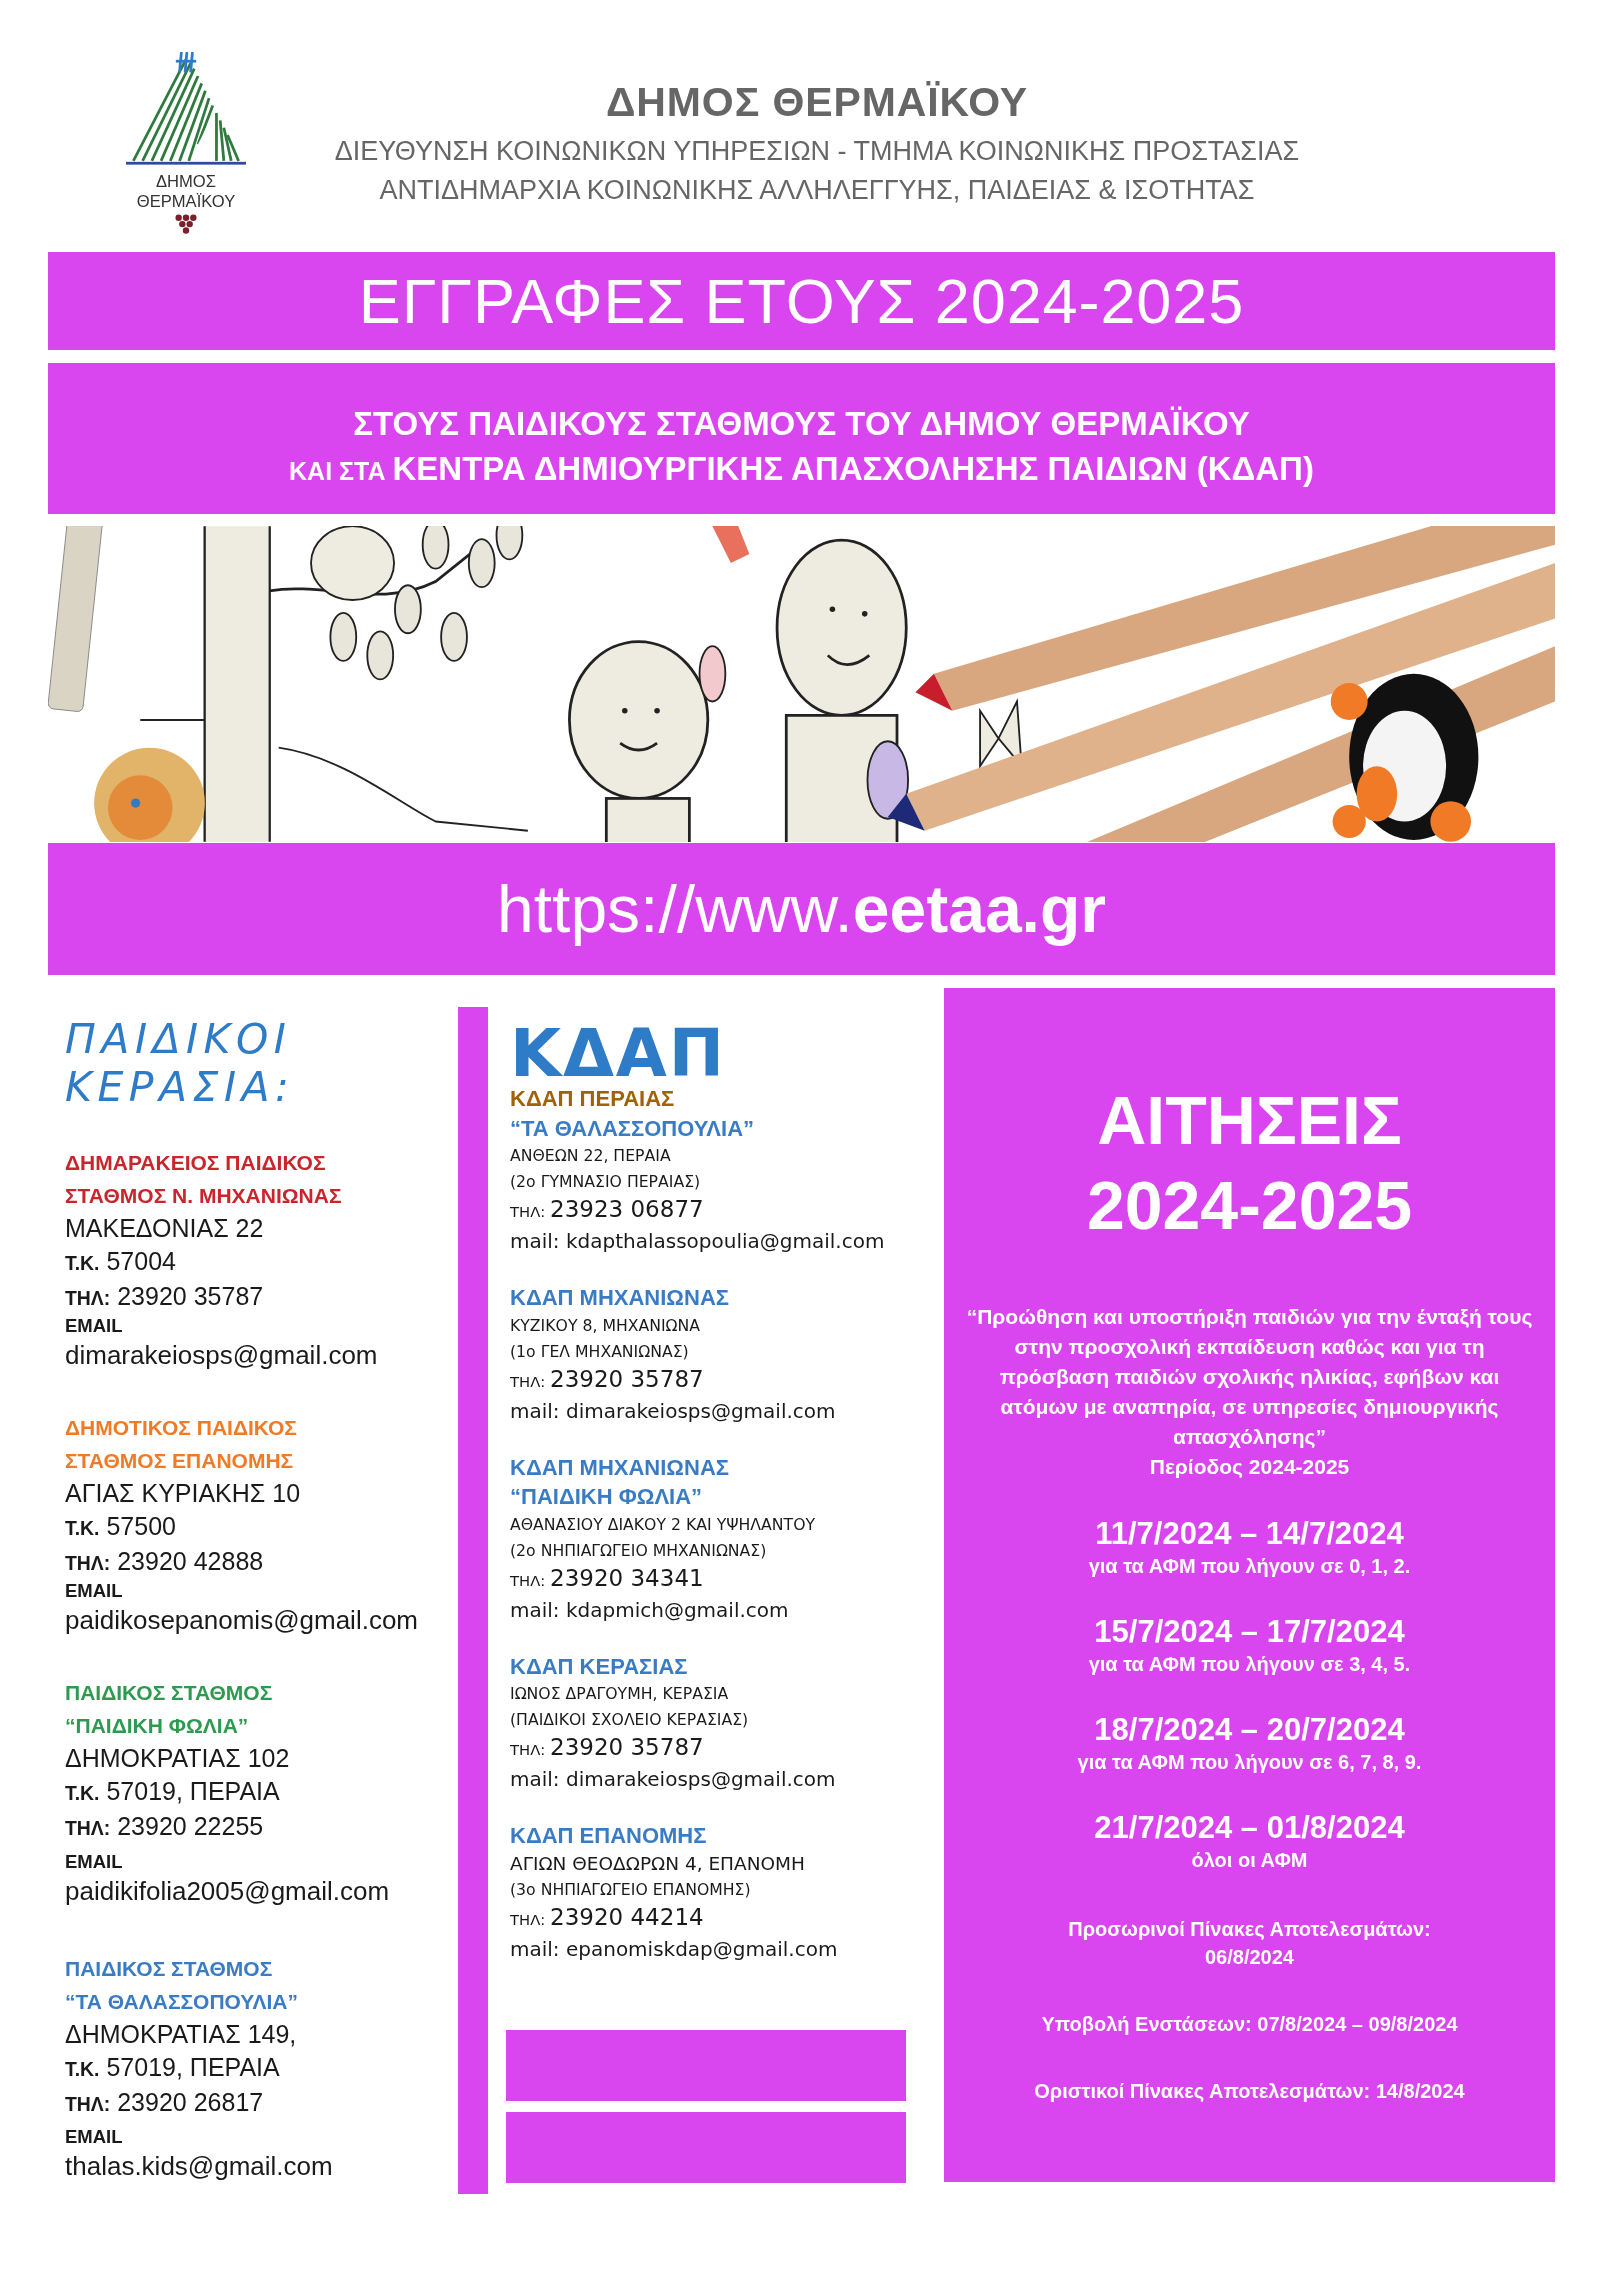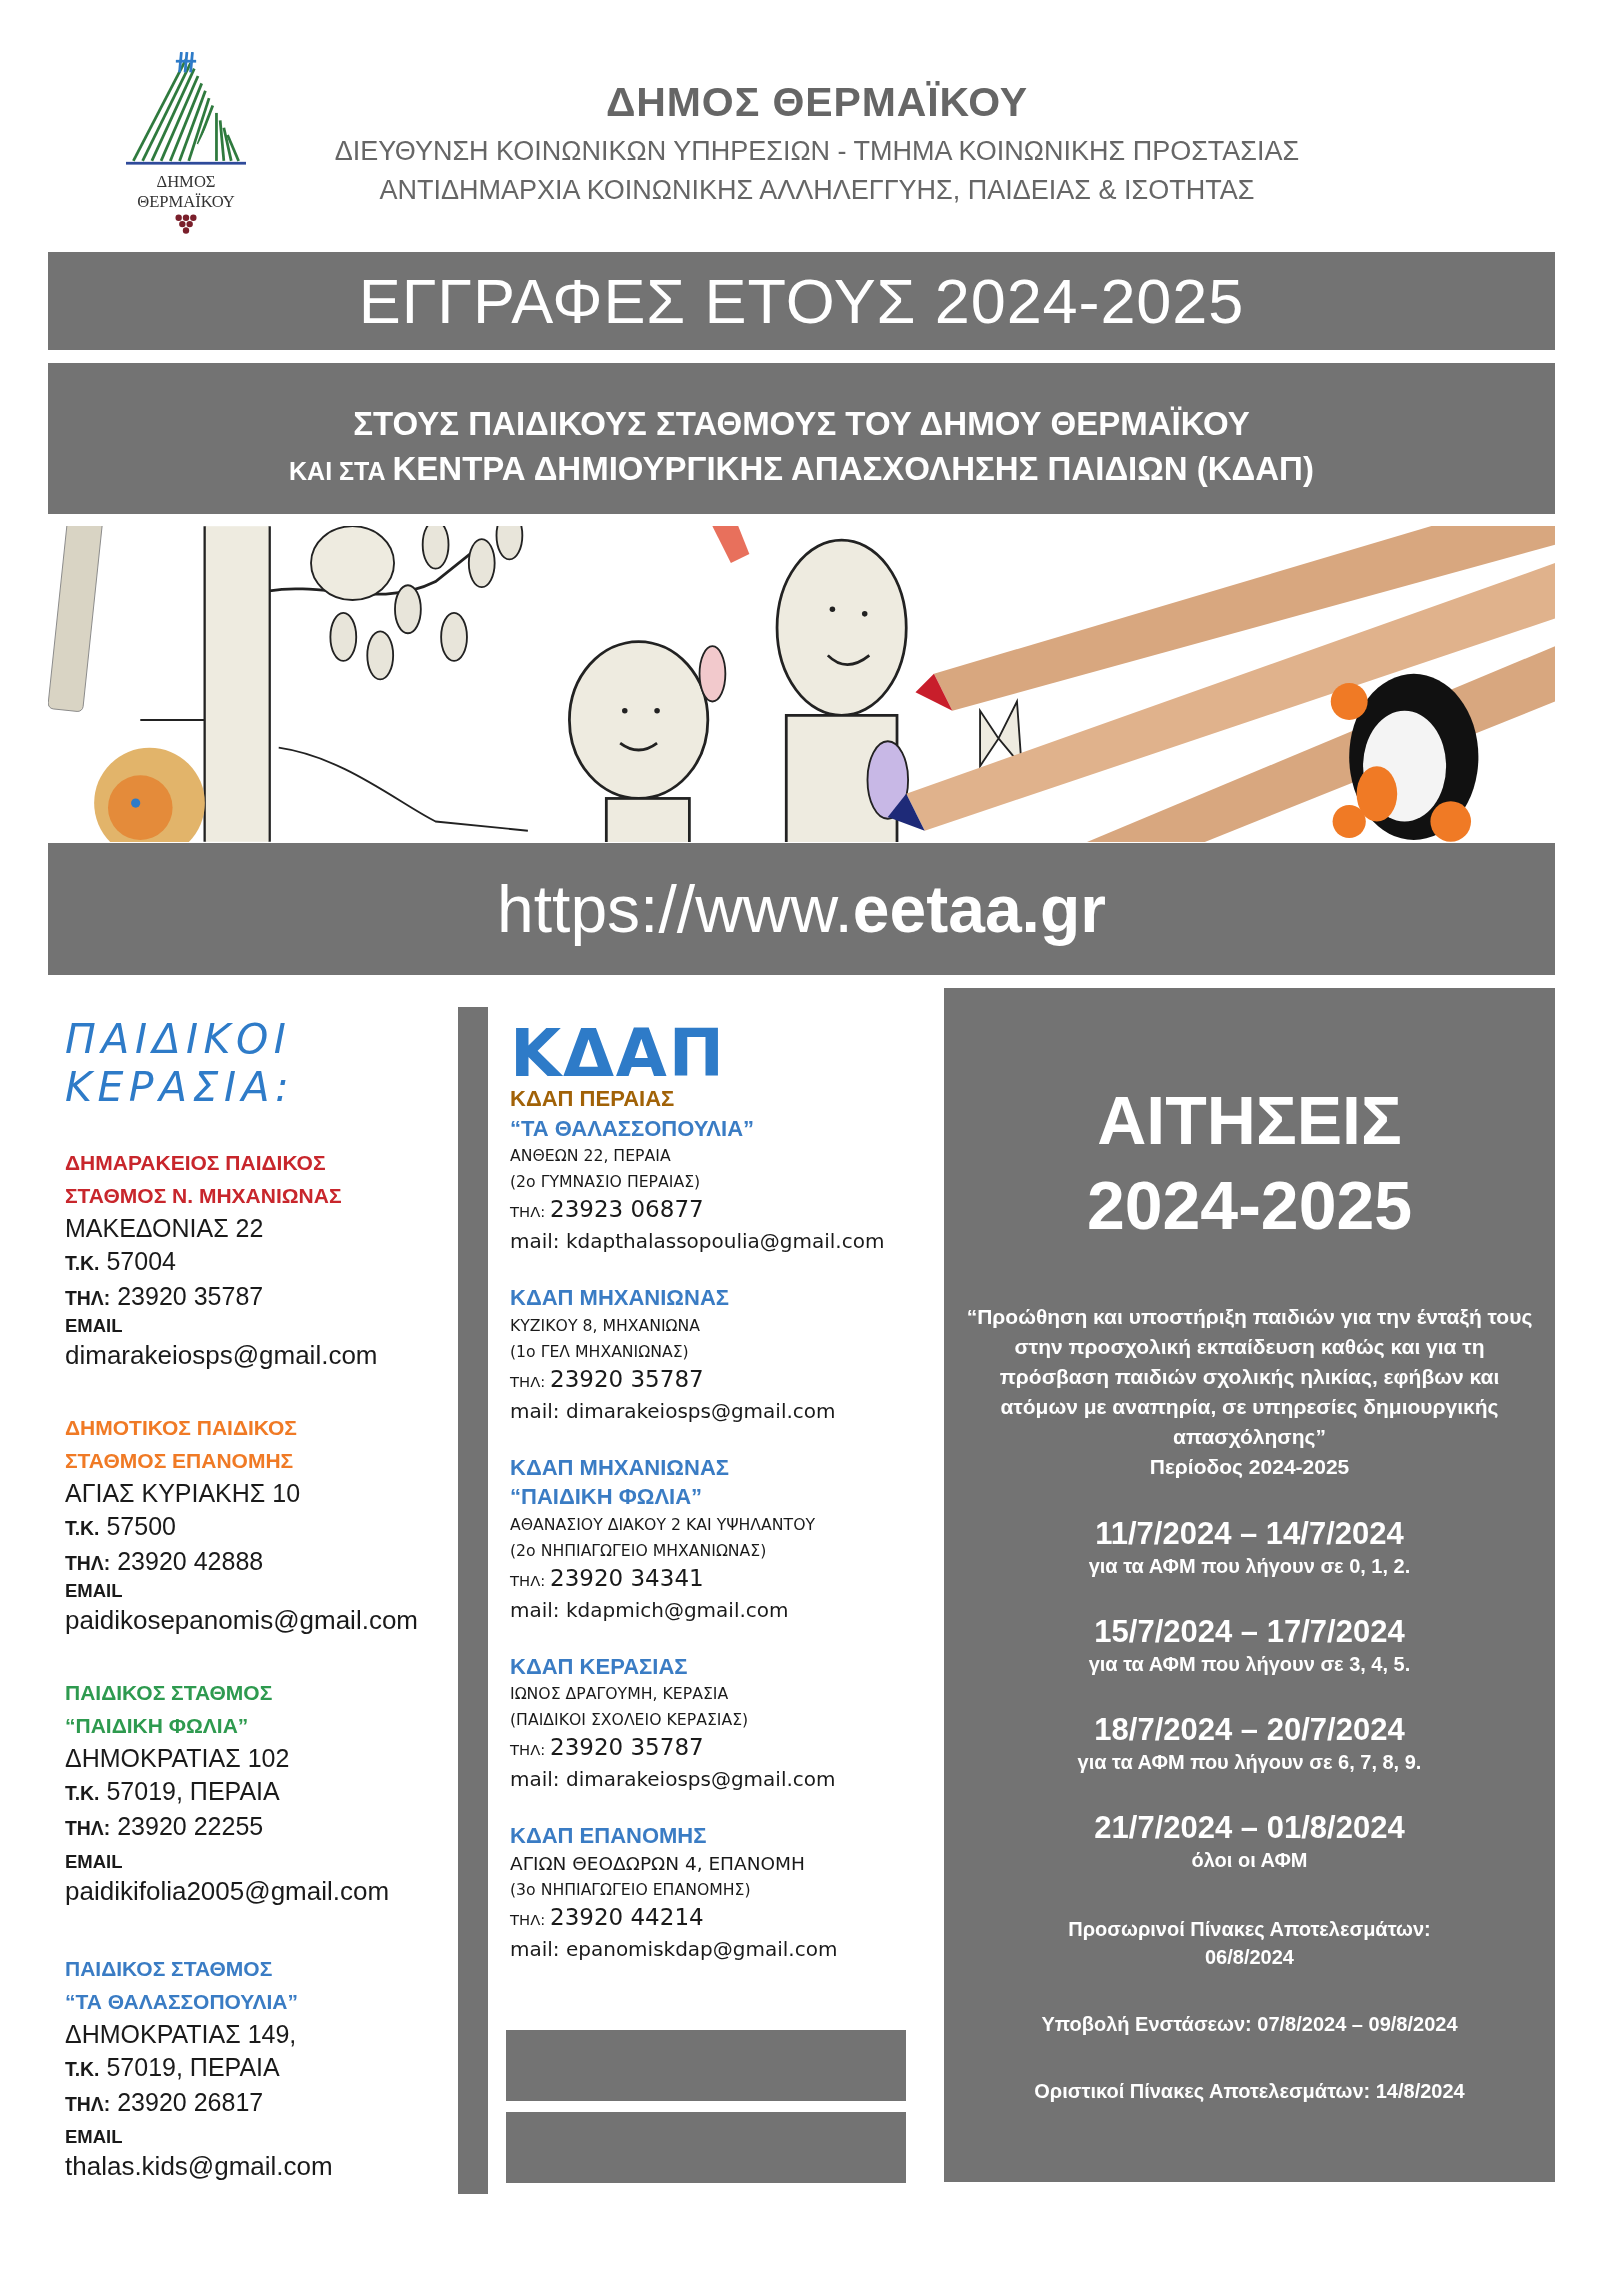--- a/index.html
+++ b/index.html
@@ -1,24 +1,24 @@
 <!DOCTYPE html>
 <html style="font-size:14.8px"><head>
 <meta charset="utf-8">
 <style>
   * { margin:0; padding:0; box-sizing:border-box; }
   html, body { width:1619px; height:2290px; background:#ffffff; overflow:hidden; }
   body { position:relative; font-family:"Liberation Sans", sans-serif; color:#1a1a1a; }
   .abs { position:absolute; }
-  .yellow { background:#737373; }
+  .yellow { background:#d946ef; }
 
   
   #logo { left:126px; top:52px; width:120px; height:171px; }
   #logo svg { display:block; }
-  .logo-text { position:absolute; left:0; width:120px; text-align:center; font-family:Liberation Serif, serif; color:#333; font-size:16.6px; }
+  .logo-text { position:absolute; left:0; width:120px; text-align:center; font-family:Liberation Sans, sans-serif; color:#333; font-size:16.6px; }
   #hdr-title { left:277px; top:79px; width:1080px; text-align:center; font-family:"Liberation Sans", sans-serif; font-weight:bold; font-size:41px; color:#666666; letter-spacing:0.9px; }
   #hdr-line1 { left:277px; top:136px; width:1080px; text-align:center; font-family:"Liberation Sans", sans-serif; font-size:27px; color:#666666; }
   #hdr-line2 { left:277px; top:175px; width:1080px; text-align:center; font-family:"Liberation Sans", sans-serif; font-size:27px; color:#666666; }
 
   
   #title-bar { left:48px; top:252px; width:1507px; height:98px; display:flex; align-items:center; justify-content:center; }
   #title-bar span { color:#fff; font-size:63px; font-family:"Liberation Sans", sans-serif; letter-spacing:0.9px; }
   #subtitle-bar { left:48px; top:363px; width:1507px; height:151px; display:flex; flex-direction:column; align-items:center; justify-content:center; color:#fff; font-weight:bold; }
   #subtitle-bar .l1 { font-size:33px; margin-top:16.6px; }
   #subtitle-bar .l2 { font-size:33px; margin-top:7.4px; }

